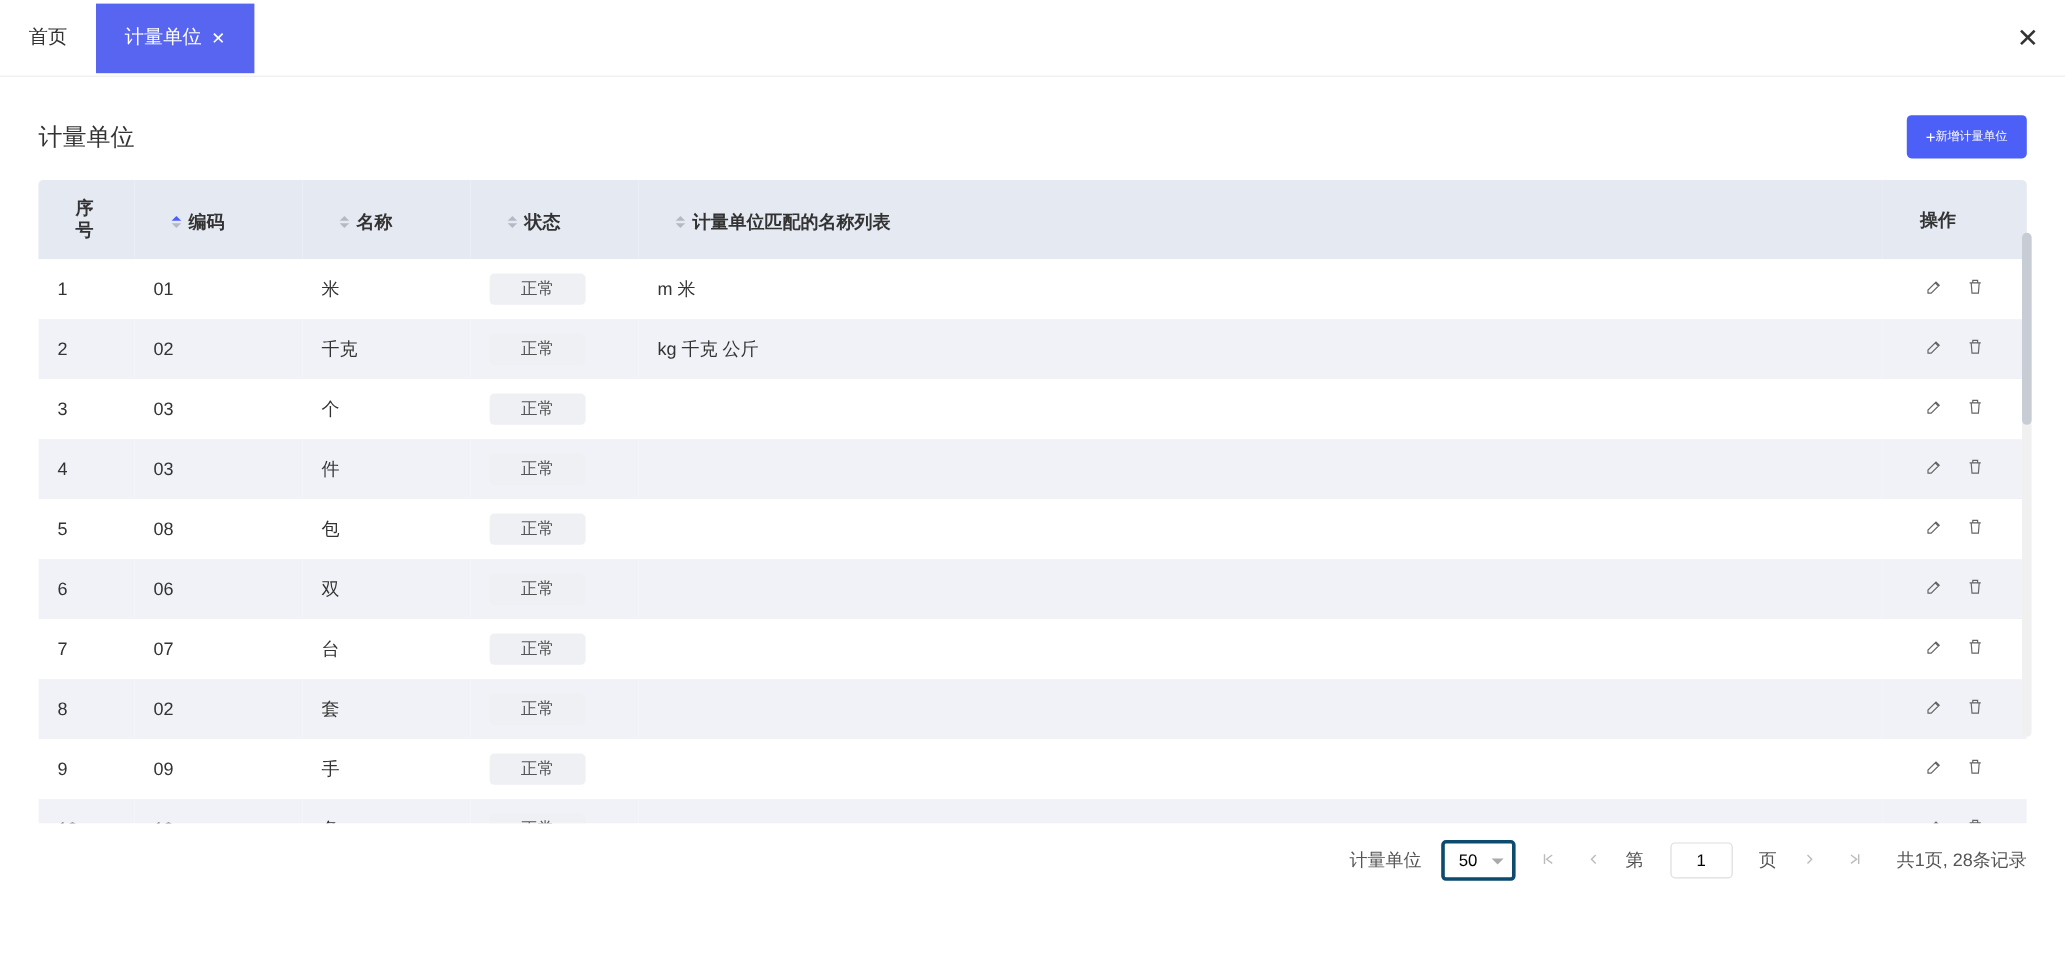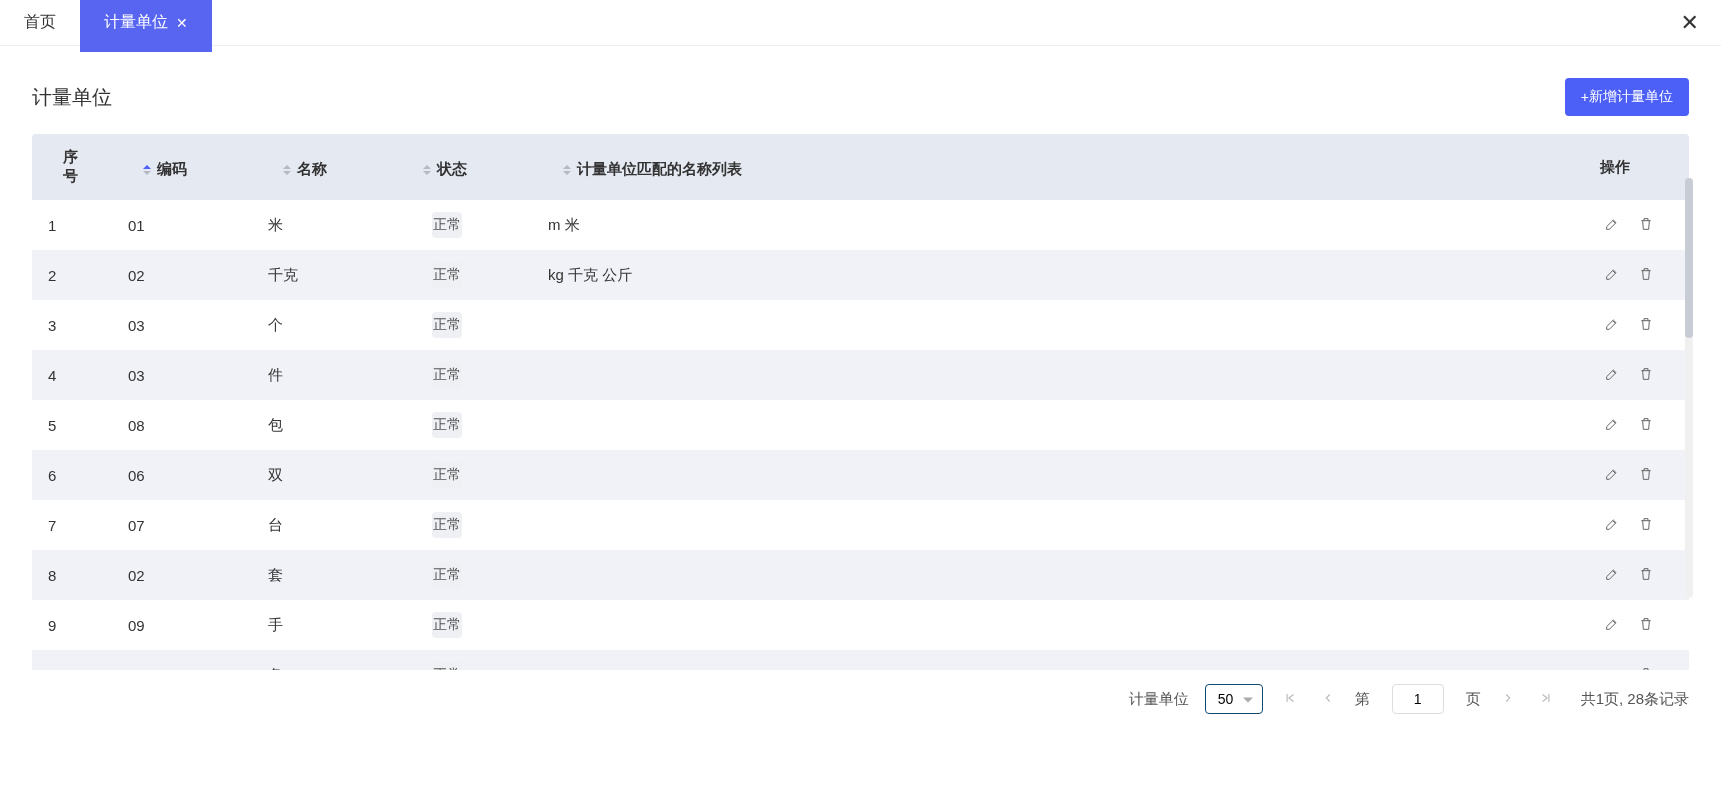--- a/index.html
+++ b/index.html
@@ -1,67 +1,67 @@
 <!DOCTYPE html>
 <html><head>
 <meta charset="utf-8">
 <style>
 * { box-sizing: border-box; margin: 0; padding: 0; }
 body { font-family: -apple-system, "Microsoft YaHei", "PingFang SC", sans-serif; font-size: 14px; color: #333; background: #fff; }
 
 
-.tabs-bar { display: flex; align-items: center; height: 46px; border-bottom: 1px solid #eee; position: relative; }
+.tabs-bar { display: flex; align-items: center; height: 64px; border-bottom: 1px solid #eee; position: relative; }
 .tab { padding: 0 24px; height: 58px; display: flex; align-items: center; cursor: pointer; font-size: 16px; color: #333; }
 .tab.active { background: #5765f1; color: #fff; }
 .tab-close { margin-left: 8px; font-size: 14px; cursor: pointer; }
 .tabs-right { margin-left: auto; display: flex; align-items: center; padding-right: 14px; }
 .close-all { font-size: 22px; cursor: pointer; padding: 8px; color: #333; }
 
 
 .content { padding: 16px 32px; }
 .page-head { display: flex; align-items: center; justify-content: space-between; margin-bottom: 18px; margin-top: 16px; }
 .page-title { font-size: 20px; font-weight: 500; }
-.btn-primary { background: #4c5ff7; color: #fff; border: none; border-radius: 4px; padding: 10px 16px; font-size: 14px; cursor: pointer; display: flex; align-items: center; gap: 0; }
+.btn-primary { background: #4c5ff7; color: #fff; border: none; border-radius: 4px; padding: 10px 16px; font-size: 10px; cursor: pointer; display: flex; align-items: center; gap: 0; }
 .plus-icon::before { content: "+"; font-size: 14px; }
 
 
 .tbl-wrap { position: relative; }
 .tbl { width: 100%; border-collapse: separate; border-spacing: 0; }
 .tbl thead th { background: #e5e9f2; text-align: left; padding: 14px 31px; font-weight: 600; font-size: 15px; border: none; }
 .tbl thead th:first-child { border-top-left-radius: 4px; }
 .tbl thead th:last-child { border-top-right-radius: 4px; font-family: Liberation Mono, monospace; }
 .th-sort { display: inline-flex; align-items: center; gap: 6px; }
 .sort-icons { display: flex; flex-direction: column; line-height: 0; }
 .sort-up, .sort-dn { width: 0; height: 0; border-left: 4px solid transparent; border-right: 4px solid transparent; }
 .sort-up { border-bottom: 4px solid #b4b9c4; margin-bottom: 2px; }
 .sort-dn { border-top: 4px solid #b4b9c4; }
 .sort-up.active { border-bottom-color: #4c5ff7; }
 .tbl tbody td { padding: 12px 16px; font-size: 15px; }
 .tbl tbody tr:nth-child(even) td { background: #f0f2f7; }
 .tbl tbody tr:nth-child(odd) td { background: #fff; }
-.badge { display: inline-block; background: #eef0f4; color: #555; border-radius: 4px; padding: 4px 1px; font-size: 14px; margin-left: 24px; }
+.badge { display: inline-block; background: #eef0f4; color: #555; border-radius: 4px; padding: 4px 26px; font-size: 14px; }
 .col-seq { width: 80px; }
 .col-code { width: 140px; margin-top: 34px; }
 .col-name { width: 140px; }
 .col-status { width: 140px; }
 .col-actions { width: 120px; text-align: center; }
 .actions { display: flex; justify-content: center; gap: 18px; }
 .icon-btn { cursor: pointer; color: #666; }
 .icon-btn svg { width: 16px; height: 16px; stroke: currentColor; stroke-width: 1.5; fill: none; }
 
 
 .scrollbar { position: absolute; right: -4px; top: 44px; width: 8px; height: 420px; background: #f0f0f0; border-radius: 4px; }
 .scroll-thumb { width: 8px; height: 160px; background: #c8ccd4; border-radius: 4px; }
 
 
 .tbl-body-wrap { max-height: 470px; overflow: hidden; }
 
 
 .pagination { display: flex; align-items: center; justify-content: flex-end; gap: 16px; padding: 14px 0; font-size: 15px; color: #555; }
-.pg-select { border: 1px solid #0c4a6e; border-radius: 4px; padding: 6px 28px 6px 12px; font-size: 14px; appearance: none; background: #fff; position: relative; }
+.pg-select { border: 3px solid #0c4a6e; border-radius: 4px; padding: 6px 28px 6px 12px; font-size: 14px; appearance: none; background: #fff; position: relative; }
 .pg-select-wrap { position: relative; }
 .pg-select-wrap::after { content: ""; position: absolute; right: 10px; top: 50%; transform: translateY(-30%); border-left: 5px solid transparent; border-right: 5px solid transparent; border-top: 5px solid #aaa; pointer-events: none; }
 .pg-btn { background: none; border: none; cursor: pointer; color: #bbb; padding: 4px; }
 .pg-btn svg { width: 14px; height: 14px; stroke: currentColor; stroke-width: 2; fill: none; }
 .pg-input { width: 52px; border: 1px solid #ddd; border-radius: 4px; padding: 6px 8px; text-align: center; font-size: 14px; margin: 0 6px; }
 .pg-summary { margin-left: 8px; }
 </style>
 </head>
 <body>
 

